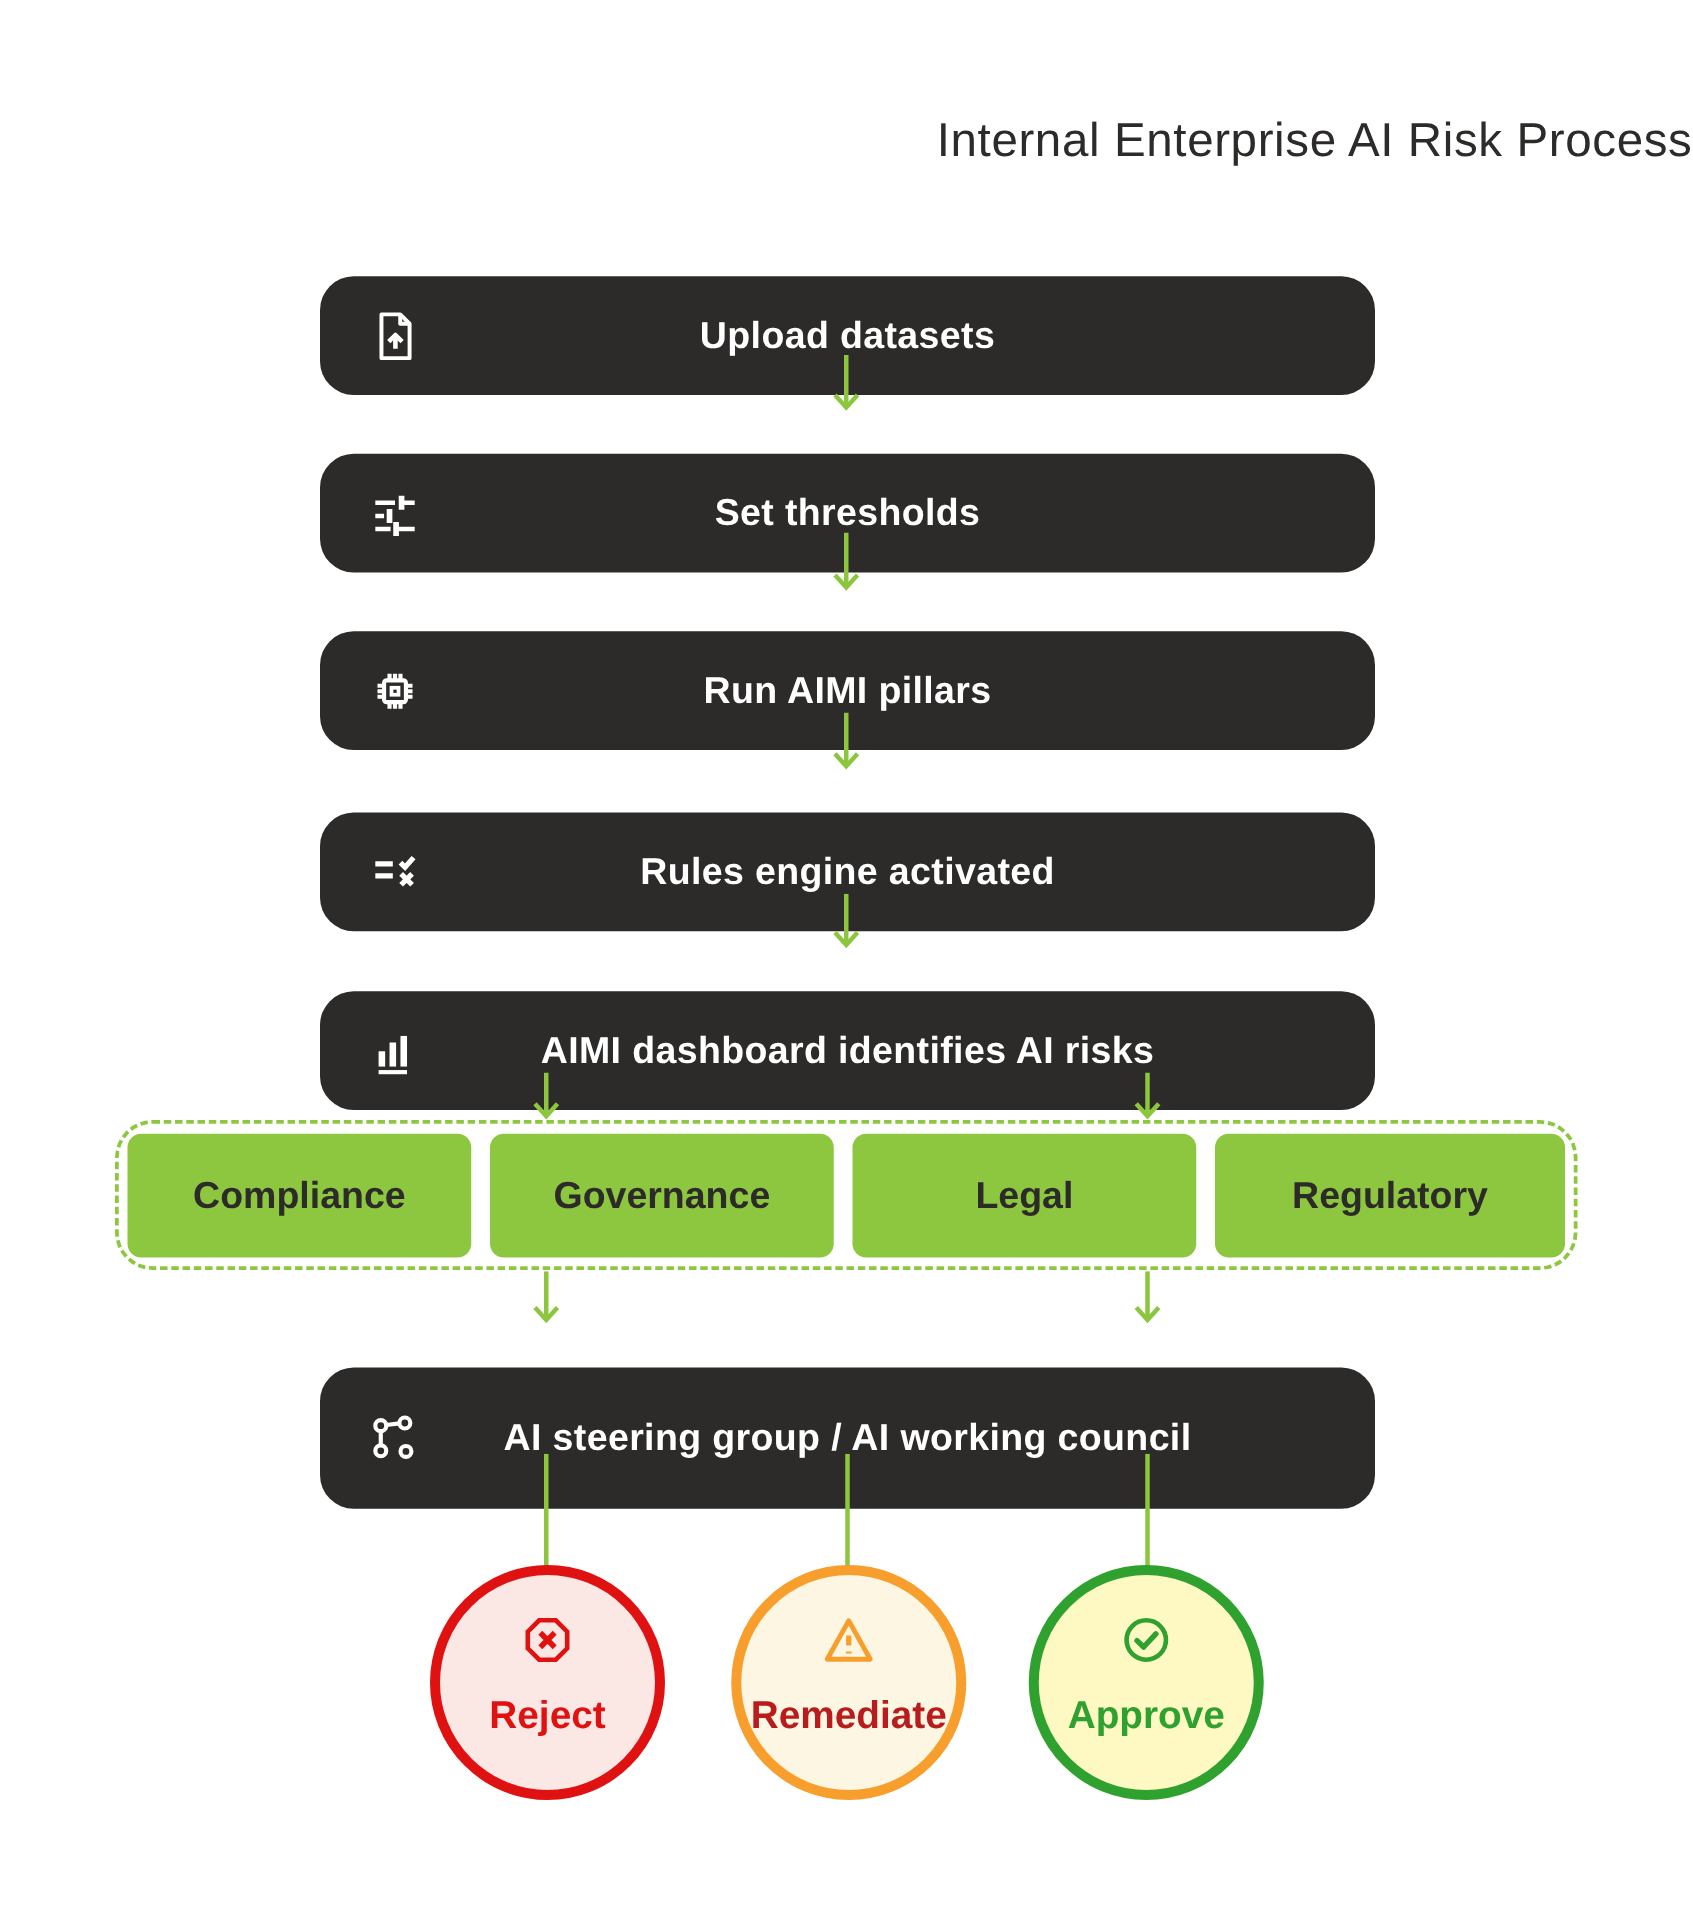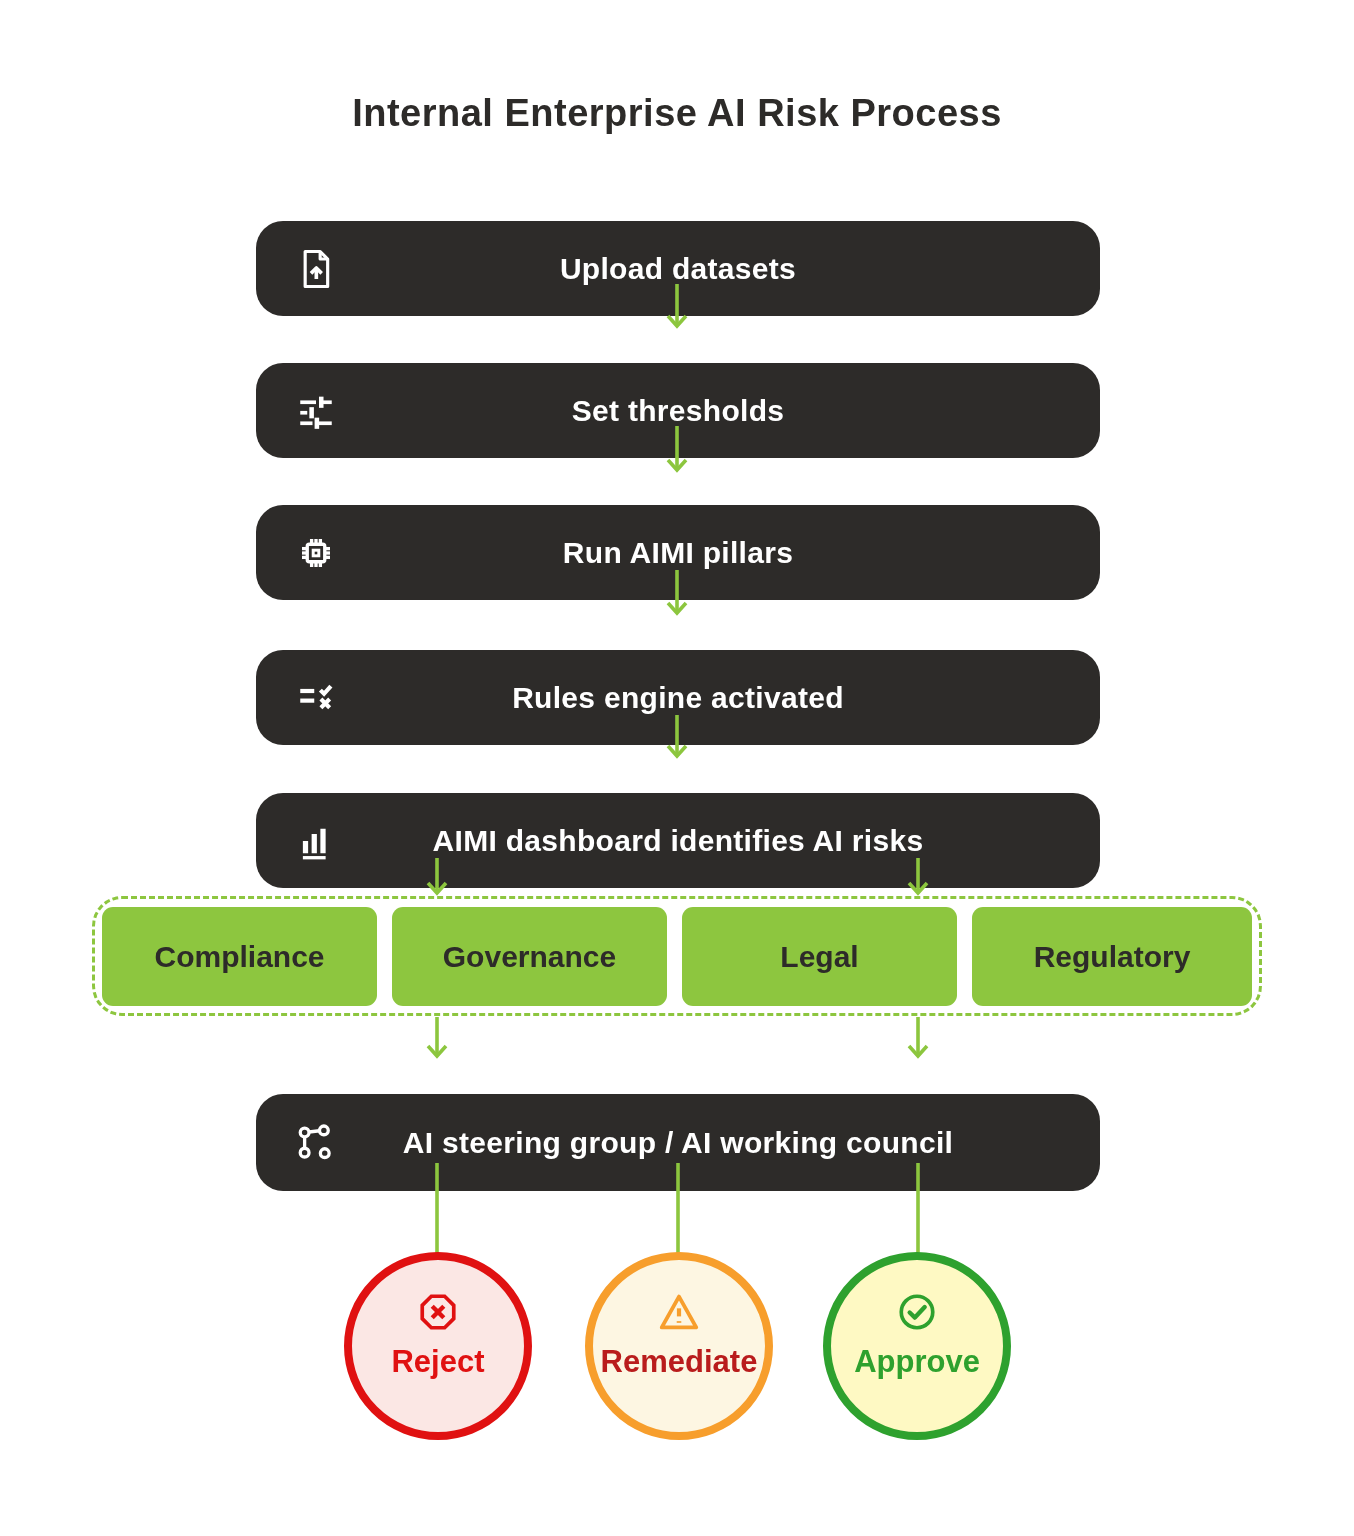--- a/index.html
+++ b/index.html
@@ -5,22 +5,22 @@
   html,body{margin:0;padding:0;background:#ffffff;}
   #canvas{
     position:relative;
     width:1354px;height:1536px;
     background:#ffffff;
     font-family:"Liberation Sans","DejaVu Sans",sans-serif;
     overflow:hidden;
   }
   .title{
     position:absolute;left:0;top:92px;width:1354px;
-    text-align:center;
-    font-size:38px;font-weight:700;color:#2d2b29;letter-spacing:0.5px;
+    text-align:right;
+    font-size:38px;font-weight:400;color:#2d2b29;letter-spacing:0.5px;
   }
   .node{
     position:absolute;left:256px;width:844px;height:95px;
     background:#2d2b29;border-radius:27px;
     display:flex;align-items:center;justify-content:center;margin-top:32px;
   }
   .node .label{
     color:#ffffff;font-size:30px;font-weight:700;letter-spacing:0.3px;
   }
   .node .nicon{
@@ -35,21 +35,21 @@
   .cat{
     position:absolute;top:907px;height:99px;
     background:#8dc63f;border-radius:11px;
     display:flex;align-items:center;justify-content:center;
   }
   .cat .label{color:#2d2b29;font-size:30px;font-weight:700;}
   .outcome{
     position:absolute;top:1252px;width:188px;height:188px;
     border-radius:50%;box-sizing:border-box;border-style:solid;border-width:8px;
     display:flex;flex-direction:column;align-items:center;justify-content:flex-start;
-    padding-top:30px;gap:10px;
+    padding-top:30px;gap:20px;
   }
   .outcome .label{font-size:31px;font-weight:700;}
   .oicon{width:44px;height:44px;display:flex;align-items:center;justify-content:center;}
   .outcome-reject{left:344px;border-color:#e01111;background:#fbe7e4;}
   .outcome-reject .label{color:#e01111;}
   .outcome-remediate{left:585px;border-color:#f79e2c;background:#fdf6e2;}
   .outcome-remediate .label{color:#b91c1c;}
   .outcome-approve{left:823px;border-color:#2ea12e;background:#fef9c3;}
   .outcome-approve .label{color:#2ea12e;}
 </style>
@@ -196,21 +196,21 @@
         <polyline points="4,29 13,39 22,29"></polyline>
     </svg>
   </div>
   <div class="arrow" style="left:905px;top:1017px">
     <svg width="26" height="42" viewBox="0 0 26 42" fill="none" stroke="#8cc63e" stroke-width="3.6">
       <line x1="13" y1="0" x2="13" y2="37"></line>
         <polyline points="4,29 13,39 22,29"></polyline>
     </svg>
   </div>
 
-  <div class="node" style="top:1062px;height:97px">
+  <div class="node" style="top:1062px;height:113px">
     <span class="nicon">
       <svg width="42" height="42" viewBox="0 0 24 24" fill="none" stroke="#ffffff" stroke-width="1.9">
         <circle cx="5.5" cy="6" r="2.5"></circle>
         <circle cx="16.5" cy="4.8" r="2.5"></circle>
         <circle cx="5.5" cy="17.5" r="2.5"></circle>
         <circle cx="17" cy="17.8" r="2.5"></circle>
         <line x1="8" y1="5.7" x2="14" y2="5"></line>
         <line x1="5.5" y1="8.5" x2="5.5" y2="15"></line>
       </svg>
     </span>

